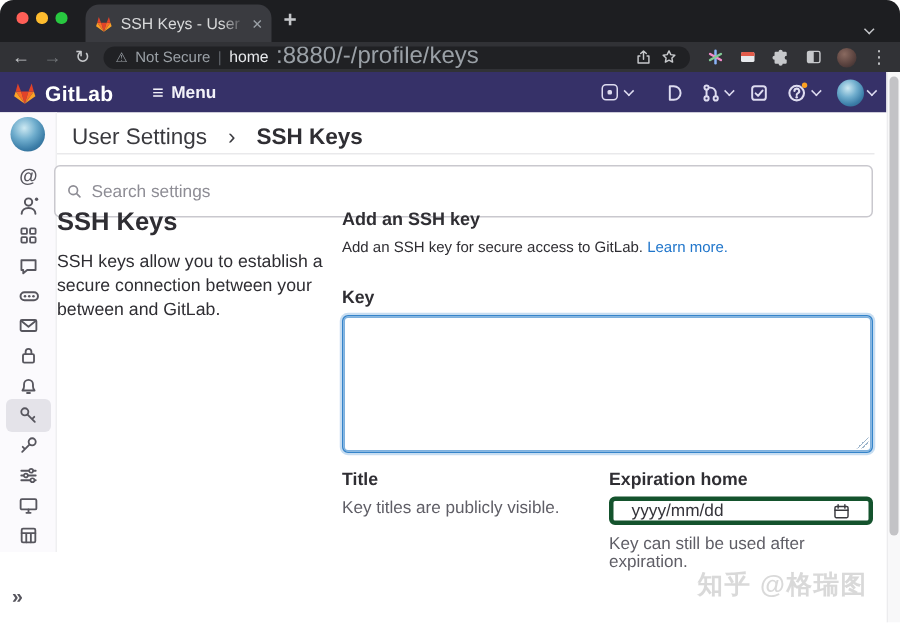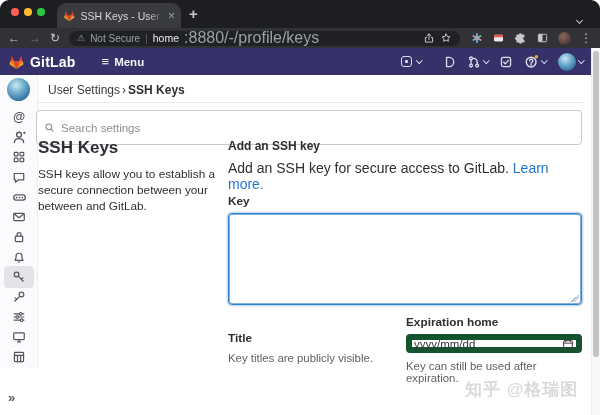--- a/index.html
+++ b/index.html
@@ -57,47 +57,47 @@
   .rail{position:absolute;left:0;top:0;width:38px;height:293px;background:#fbfafd;border-right:1px solid #efeff1}
   .rail-avatar{position:absolute;left:7px;top:3px;width:23px;height:23px;border-radius:50%;background:radial-gradient(circle at 40% 32%,#cde9f2 0%,#6fadcd 38%,#3c7ea8 68%,#27577f 100%)}
   .rail-item{position:absolute;left:4px;width:30px;height:22px;display:flex;align-items:center;justify-content:center;border-radius:4px;color:#57565e}
   .rail-item.active{background:#e4e3e9}
   .rail-item .at{font-size:12.5px;color:#57565e;font-weight:bold}
   .rail-expand{position:absolute;left:8px;top:315px;font-size:13px;color:#57565e;font-weight:bold}
   .ic{stroke:#57565e;fill:none;stroke-width:1.4;stroke-linecap:round;stroke-linejoin:round}
   .gic{stroke:#dedcf0;fill:none;stroke-width:1.5;stroke-linecap:round;stroke-linejoin:round}
   .cic{stroke:#c6c8cb;fill:none;stroke-width:1.3;stroke-linecap:round;stroke-linejoin:round}
 
-  .crumb{position:absolute;left:48px;top:8px;font-size:12px;color:#3a3a3f;display:flex;gap:2px;align-items:flex-end}
+  .crumb{position:absolute;left:48px;top:8px;font-size:15px;color:#3a3a3f;display:flex;gap:14px;align-items:flex-end}
   .crumb .cur{font-weight:bold;color:#2f2e33}
   .crumb-line{position:absolute;left:38px;top:27px;width:545px;border-bottom:1px solid #e9e9eb}
 
   .settings-search{position:absolute;left:36px;top:35px;width:546px;height:35px;border:1px solid #c9c8ce;border-radius:4px;display:flex;align-items:center;padding:0 7px;gap:6px;background:#fff}
   .settings-search input{flex:1;border:none;outline:none;font-size:11.5px;color:#333;font-family:inherit}
   .settings-search input::placeholder{color:#8e8d95}
 
   .col-left{position:absolute;left:38px;top:63px;width:180px}
   .sec-title{font-size:17px;font-weight:bold;color:#2f2e33}
   .sec-desc{margin-top:9px;font-size:11.8px;line-height:1.35;color:#2f2e33}
 
   .col-right{position:absolute;left:228px;top:64px;width:354px}
   .f-head{font-size:12px;font-weight:bold;color:#2f2e33}
-  .f-intro{margin-top:7px;font-size:14px;color:#2f2e33}
+  .f-intro{margin-top:7px;font-size:10px;color:#2f2e33}
   a.learn{color:#1f75cb;text-decoration:none}
-  .f-label{margin-top:2px;font-size:11.8px;font-weight:bold;color:#2f2e33}
+  .f-label{margin-top:20px;font-size:11.8px;font-weight:bold;color:#2f2e33}
   .key-area{position:relative;margin-top:5px;width:354px;height:92px;border:1px solid #3584ca;border-radius:4px;box-shadow:inset 0 0 0 1px #7db0de,0 0 0 1.5px rgba(95,158,214,.35);background:#fff}
   .key-area textarea{width:100%;height:100%;border:none;outline:none;resize:none;background:transparent;font-family:"Liberation Mono",monospace;font-size:11px;padding:5px}
   .resize-grip{position:absolute;right:2px;bottom:2px;width:8px;height:8px;
     background:linear-gradient(135deg,transparent 0 50%,#9fb6cc 50% 57%,transparent 57% 68%,#9fb6cc 68% 75%,transparent 75%)}
   .f-help{margin-top:6px;font-size:11.4px;line-height:1.42;color:#5f5e66}
   .field-row{display:flex;gap:6px;margin-top:10px}
   .fcol-title{width:172px}.fcol-exp{width:176px}
   .tinput{margin-top:5px;width:100%;height:19px;border:1px solid #b9b8be;border-radius:4px;font-size:11.5px;padding:0 7px;color:#333;outline:none;font-family:inherit}
   .tinput::placeholder{color:#8e8d95}
-  .date-field{margin-top:5px;width:100%;height:19px;border:6px solid #14532d;border-radius:4px;display:flex;align-items:center;padding:0 2px;gap:4px}
+  .date-field{margin-top:5px;width:100%;height:19px;border:3px solid #14532d;border-radius:4px;display:flex;align-items:center;padding:0 12px;gap:4px}
   .date-text{flex:1;font-size:11.5px;color:#35343a}
   .f-help2{margin-top:7px;font-size:11.4px;color:#5f5e66}
   .watermark{position:absolute;left:465px;top:303px;font-size:17px;font-weight:bold;color:rgba(120,120,120,.28);text-shadow:1px 1px 0 rgba(255,255,255,.8);letter-spacing:1px;white-space:nowrap}
 </style>
 </head>
 <body>
 
 <div class="screen">
 
   <div class="titlebar">
@@ -341,21 +341,21 @@
         <span>Add an SSH key for secure access to GitLab.</span>
         <a href="#" class="learn">Learn more.</a>
       </div>
       <div class="f-label">Key</div>
       <div class="key-area">
         <textarea style=""></textarea>
         <span class="resize-grip"></span>
       </div>
       <div class="field-row">
         <div class="fcol-title">
-          <div class="f-label" style="margin-top:16px">Title</div>
+          <div class="f-label" style="margin-top:0">Title</div>
           <div class="f-help2">Key titles are publicly visible.</div>
         </div>
         <div class="fcol-exp">
           <div class="f-label" style="margin-top:0">Expiration home</div>
           <div class="date-field">
             <span class="date-text">yyyy/mm/dd</span>
             <svg width="12" height="12" viewBox="0 0 16 16">
               <g stroke="#3a3a3f" stroke-width="1.3" fill="none" stroke-linecap="round">
                 <rect x="2.2" y="3.5" width="11.6" height="10" rx="1.2"></rect>
                   <path d="M5 2v3M11 2v3M2.2 6.8h11.6"></path>

